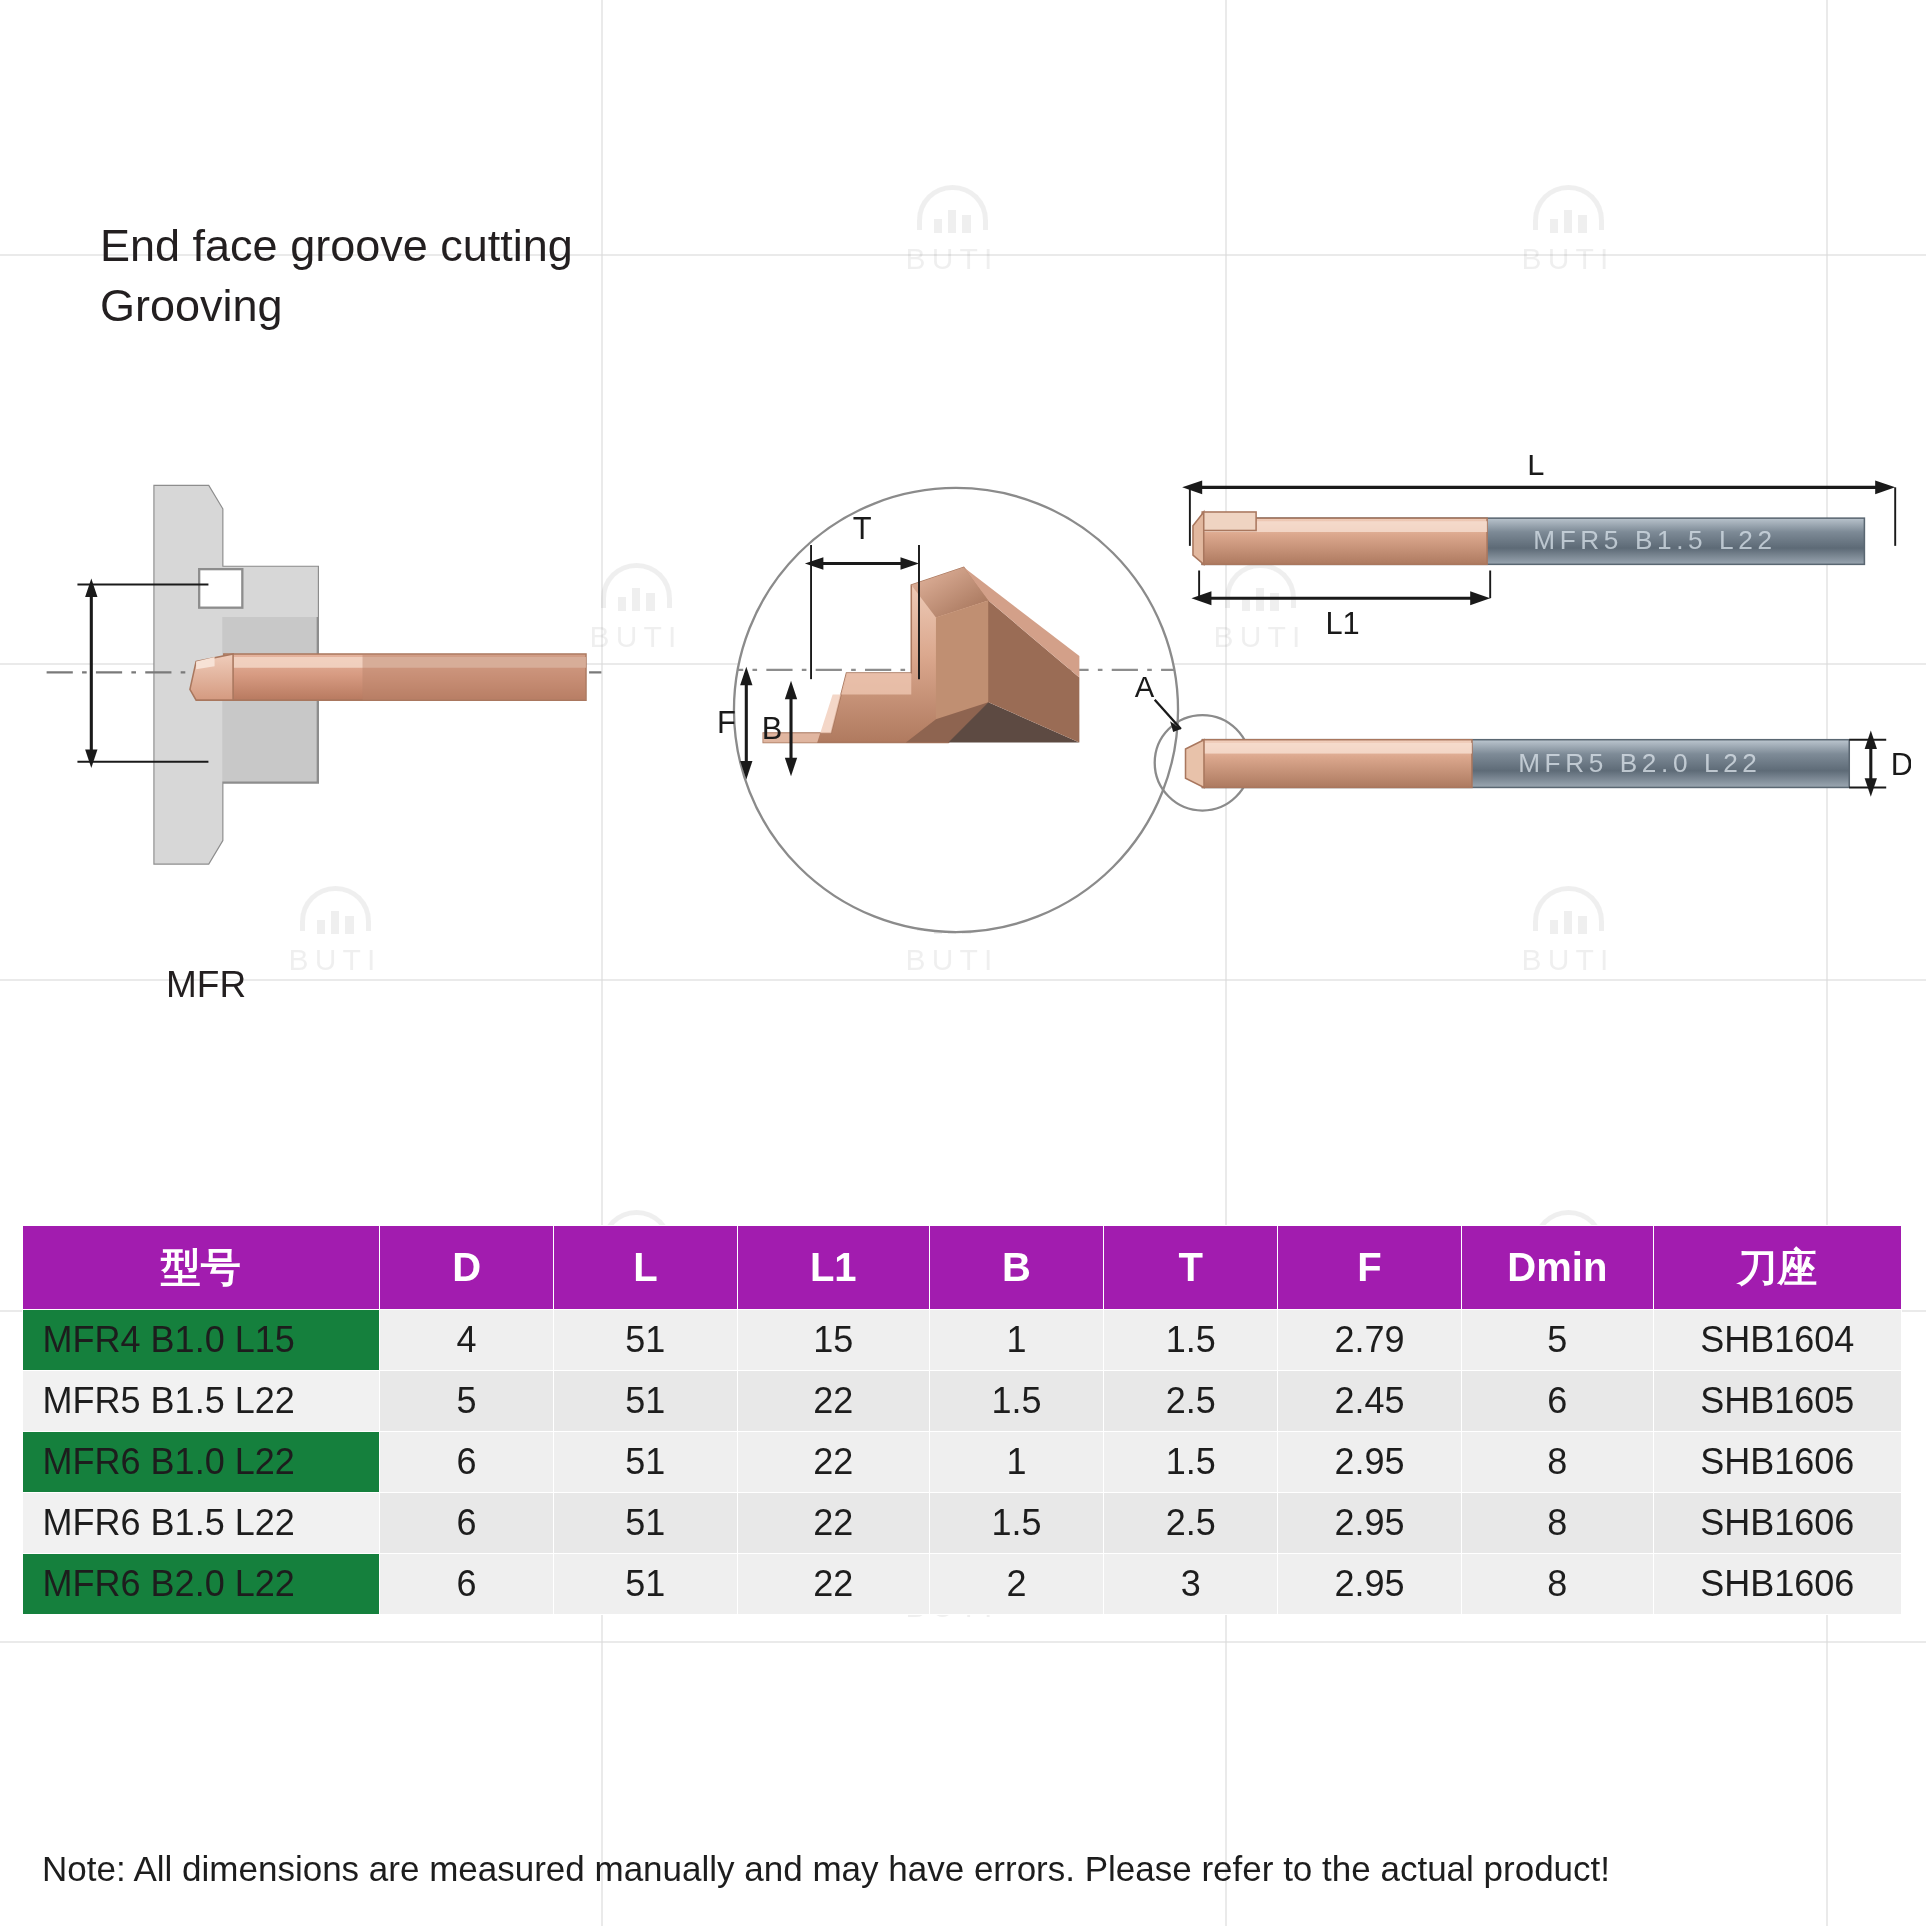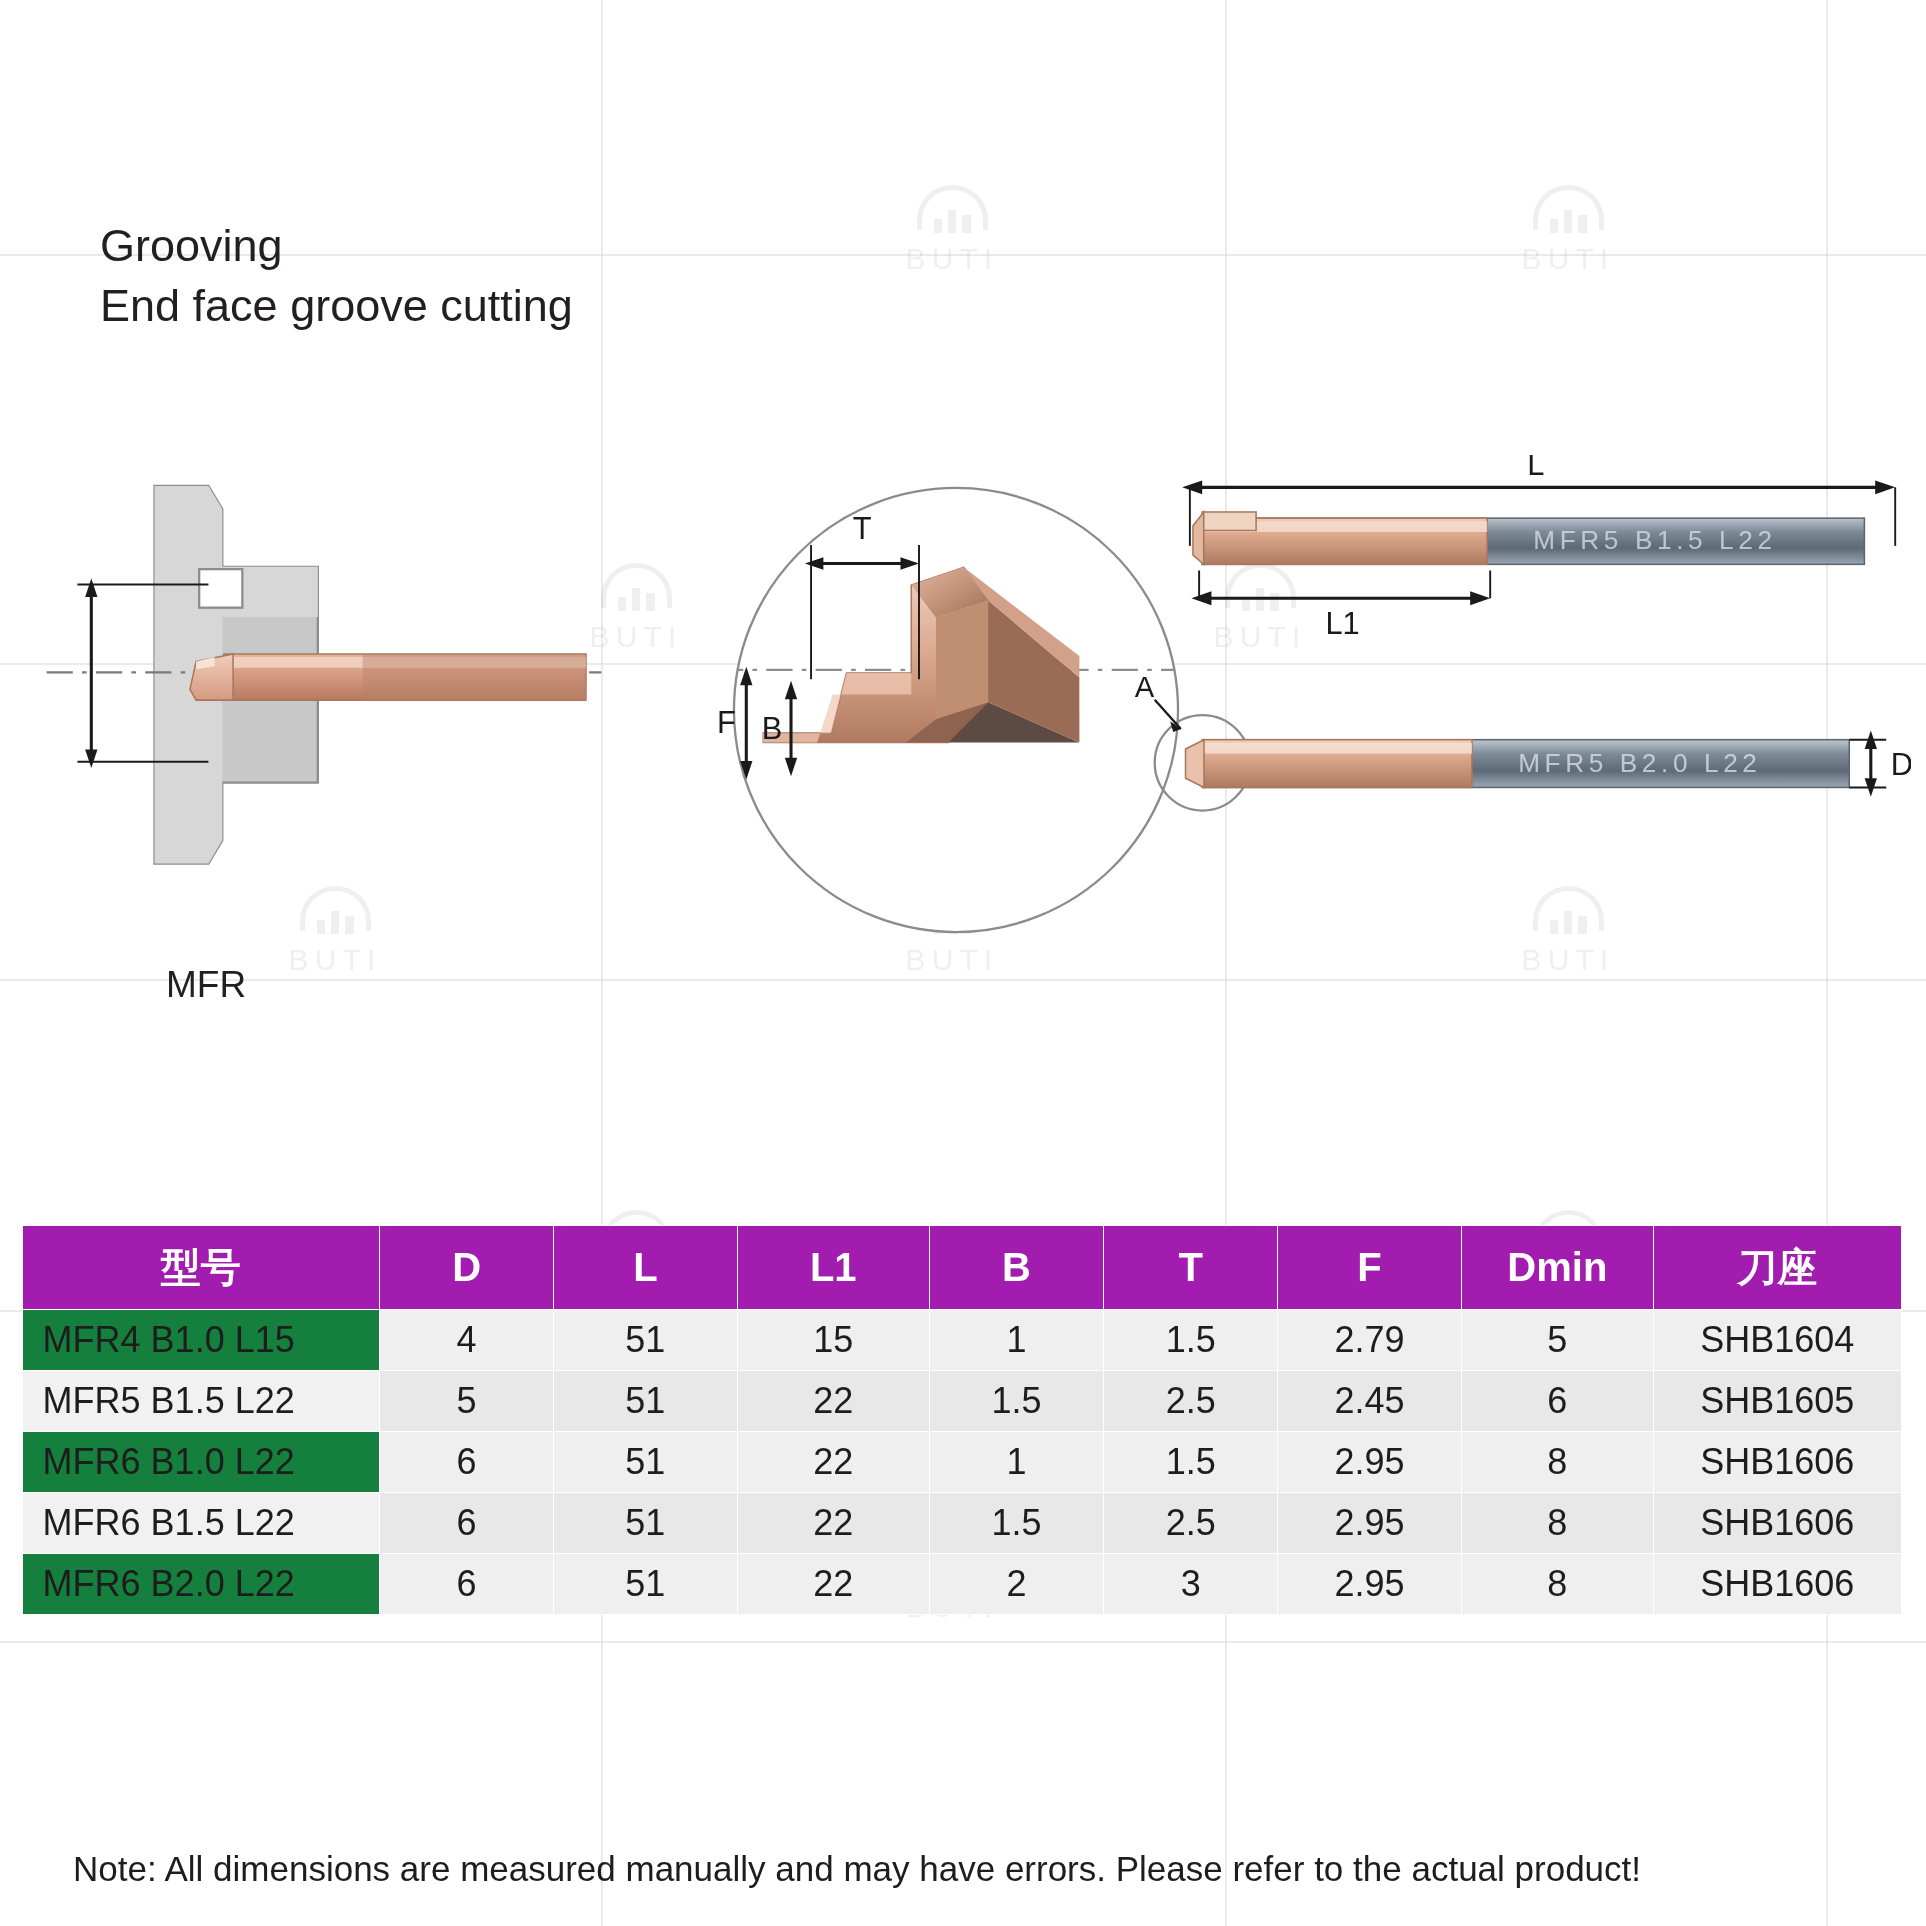--- a/index.html
+++ b/index.html
@@ -152,21 +152,20 @@
   }
 
   .note {
     position: absolute;
     left: 42px;
     top: 1849px;
     font-size: 35px;
     color: #1d1d1d;
     z-index: 5;
     white-space: nowrap;
-    margin-left: 31px;
   }
 </style>
 </head>
 <body>
 
 <div class="wm-layer">
   <div class="wm-line" style="left:0;top:254px;width:1926px;height:1.5px;"></div>
   <div class="wm-line" style="left:0;top:663px;width:1926px;height:1.5px;"></div>
   <div class="wm-line" style="left:0;top:979px;width:1926px;height:1.5px;"></div>
   <div class="wm-line" style="left:0;top:1310px;width:1926px;height:1.5px;"></div>
@@ -271,22 +270,22 @@
           <i></i>
           <i></i>
           <i></i>
         </div>
       </div>
     <div class="wm-text">BUTI</div>
   </div>
 </div>
 
 <div class="heading">
+  <div>End face groove cutting</div>
   <div>Grooving</div>
-  <div>End face groove cutting</div>
 </div>
 
 <div class="figures">
 
   <svg width="586" height="601" viewBox="0 0 760 780" style="position:absolute;left:31px;top:0;">
     <defs>
       <linearGradient id="copper1" x1="0" y1="0" x2="0" y2="1">
         <stop offset="0%" stop-color="#e6b59f"></stop>
         <stop offset="45%" stop-color="#d79b82"></stop>
         <stop offset="100%" stop-color="#b87a60"></stop>

